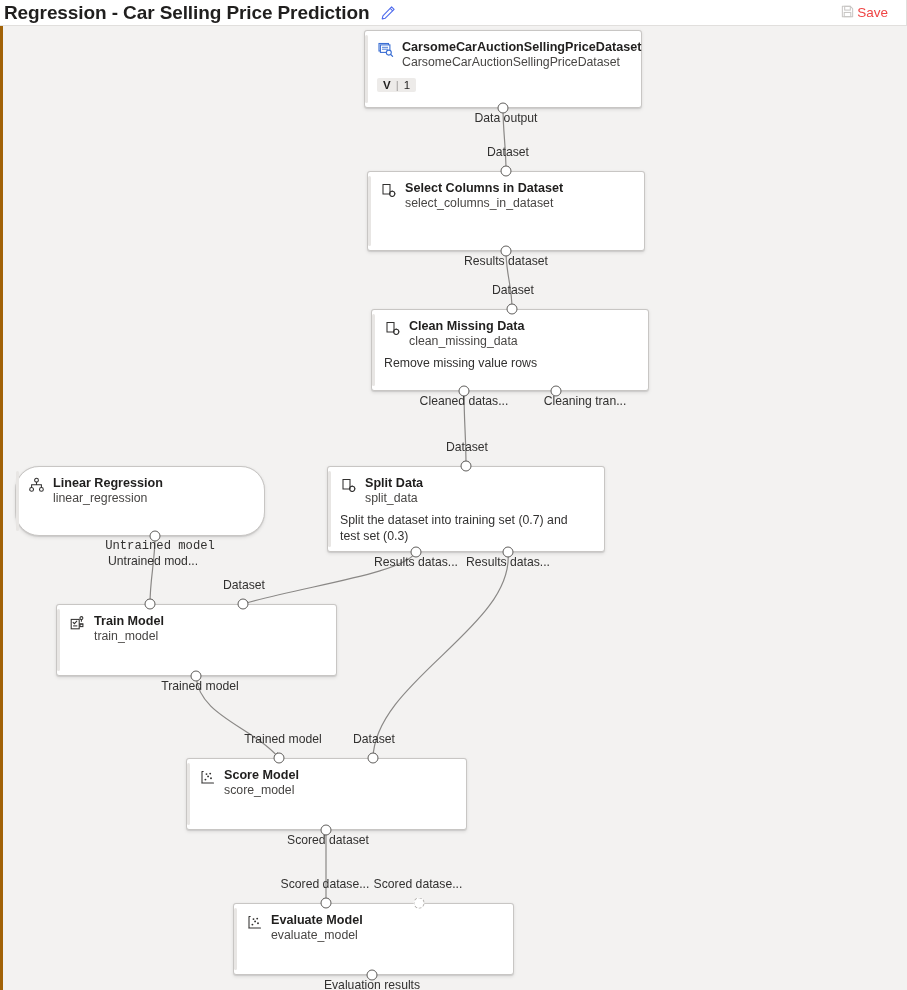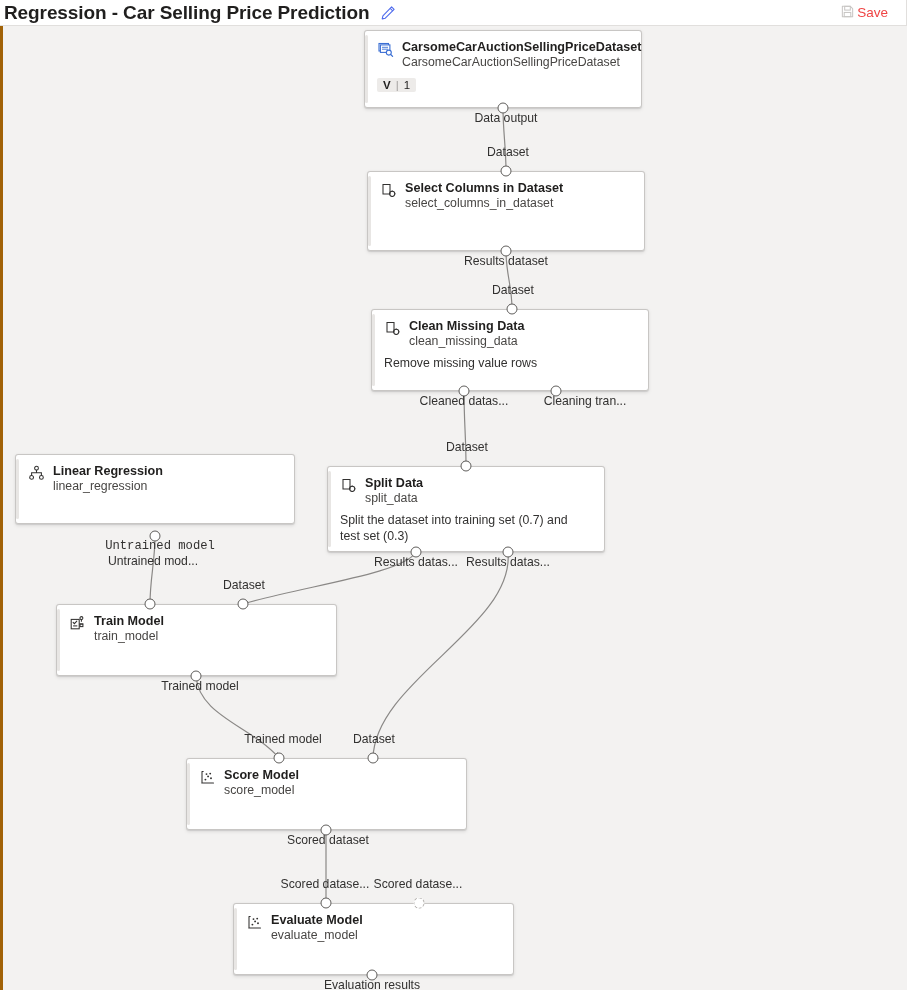--- a/index.html
+++ b/index.html
@@ -208,21 +208,21 @@
         <path d="M12.2 8.6 v1 M12.2 14 v1 M9 11.8 h1 M14.4 11.8 h1" fill="none" stroke="#323130" stroke-width="1.05"></path>
       </svg>
           </span>
       <span class="node-titles">
         <span class="node-title">Clean Missing Data</span>
         <span class="node-subtitle">clean_missing_data</span>
       </span>
     </div>
         <div class="node-desc">Remove missing value rows</div>
       </div>
-      <div class="node" style="left: 12px; top: 428px; width: 280px; height: 70px;">
+      <div class="node" style="left: 12px; top: 440px; width: 250px; height: 70px; border-radius: 24px;">
         <div class="node-accent"></div>
     <div class="node-head">
       <span class="node-icon">
             <svg width="17" height="17" viewBox="0 0 17 17">
         <circle cx="8.5" cy="3.2" r="1.9" fill="none" stroke="#323130" stroke-width="1.05"></circle>
         <circle cx="3.6" cy="12.4" r="1.9" fill="none" stroke="#323130" stroke-width="1.05"></circle>
         <circle cx="13.4" cy="12.4" r="1.9" fill="none" stroke="#323130" stroke-width="1.05"></circle>
         <path d="M8.5 5.1 v2.6 M3.6 10.5 V7.7 h9.8 v2.8" fill="none" stroke="#323130" stroke-width="1.05"></path>
       </svg>
           </span>

